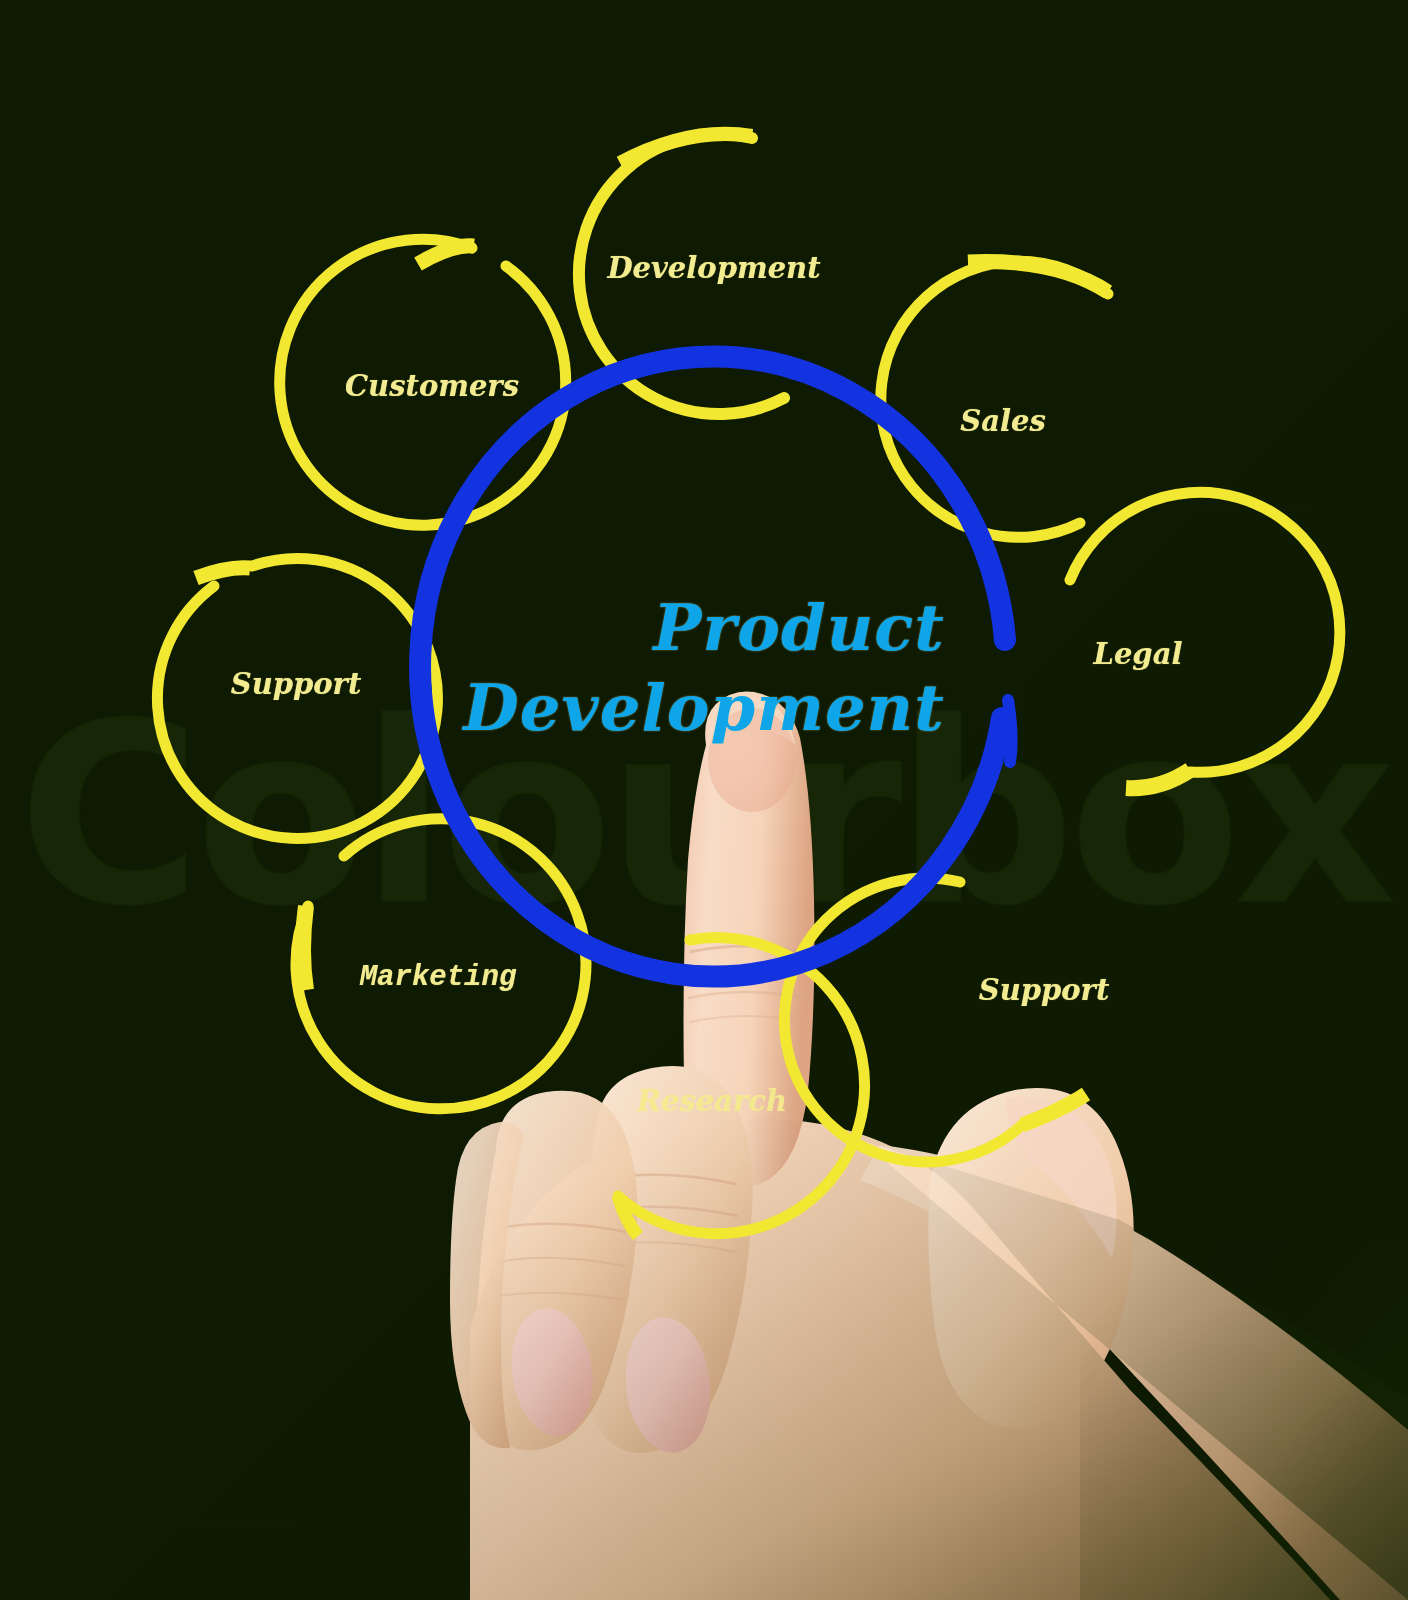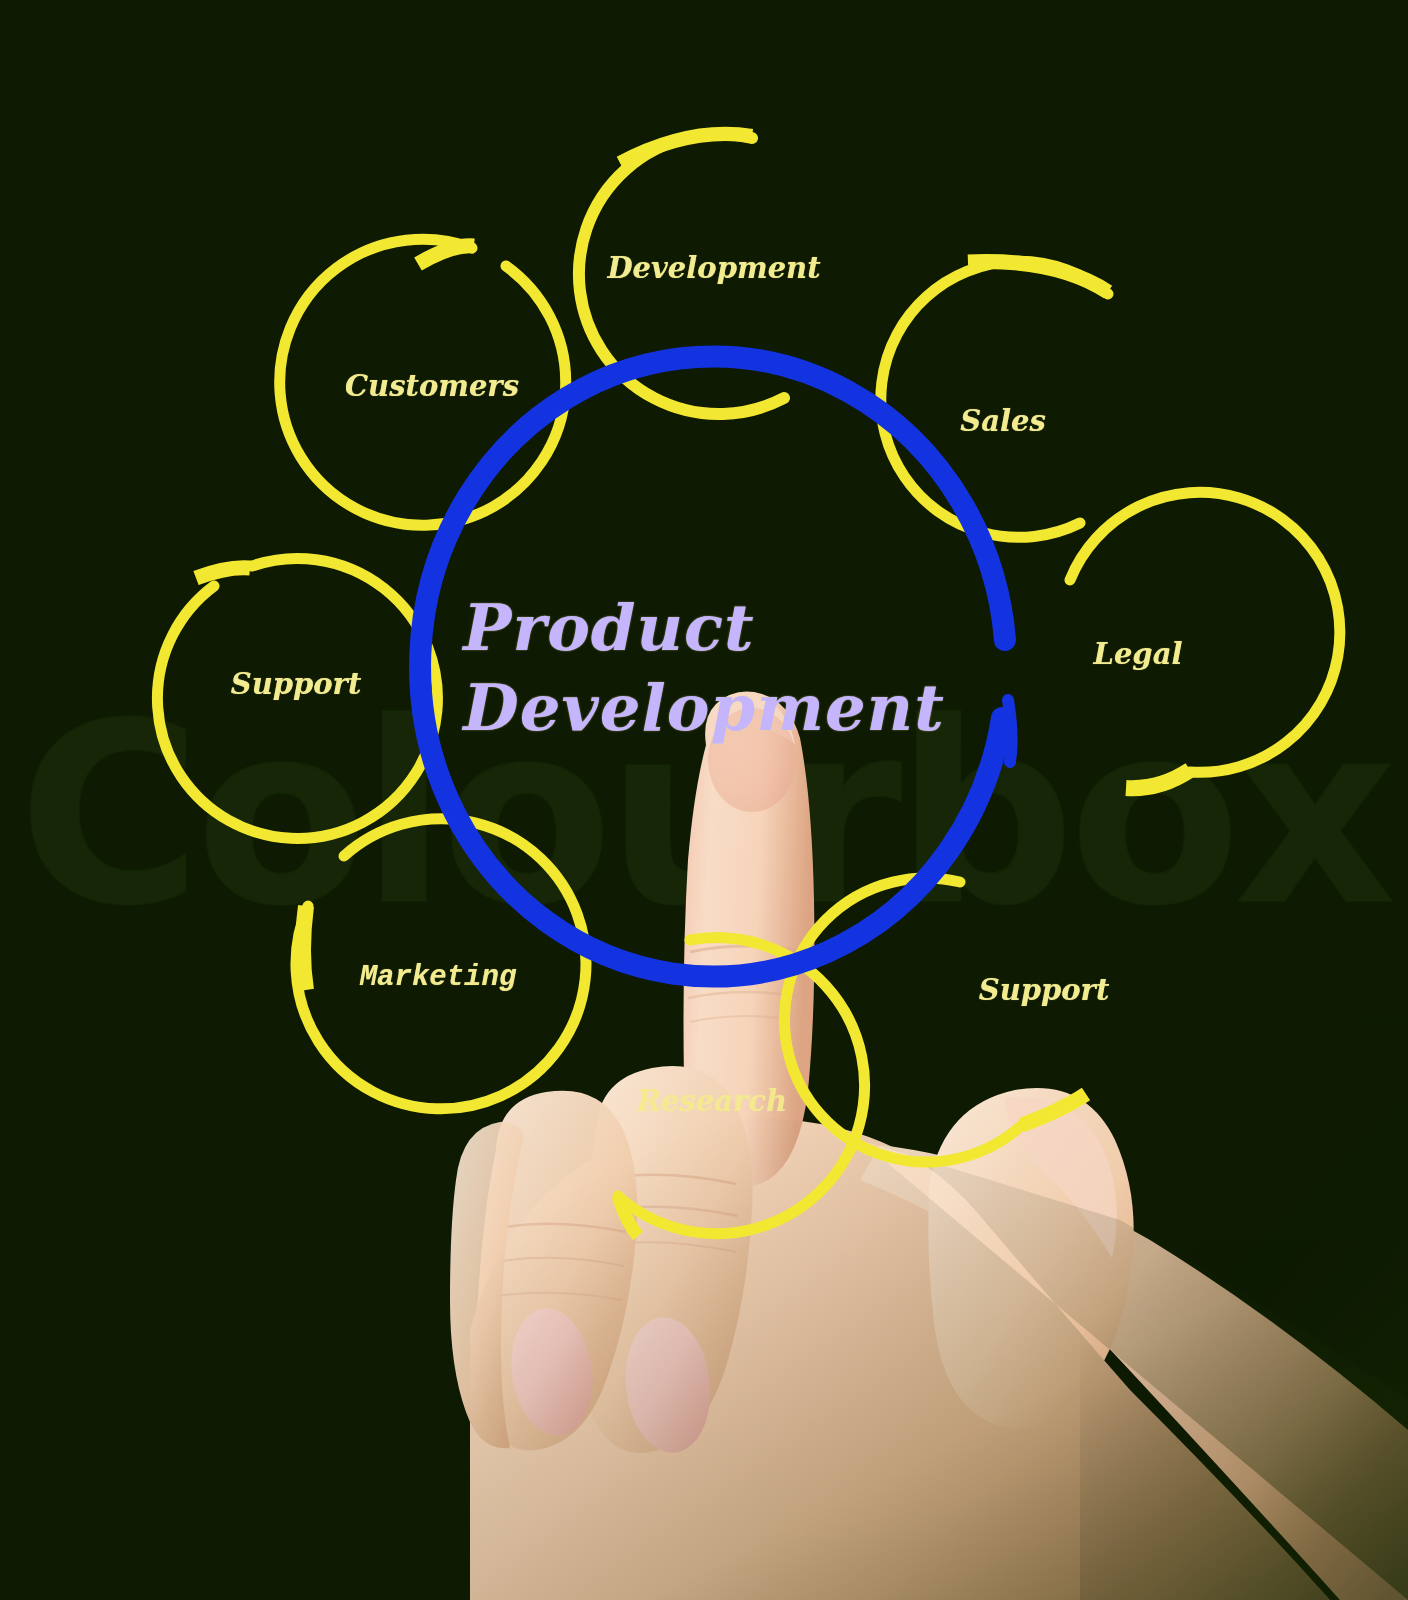--- a/index.html
+++ b/index.html
@@ -45,22 +45,22 @@
     font-style:italic;
     font-weight:bold;
     white-space:nowrap;
     transform:translate(-50%,-50%);
     text-shadow:0 0 1px rgba(242,235,144,.6);
   }
   .center-title{
     position:absolute;
     left:704px;top:668px;
     transform:translate(-50%,-50%);
-    text-align:left;
-    color:#c4b5fd;
+    text-align:right;
+    color:#0ea5e9;
     font-family:"DejaVu Serif",serif;
     font-style:italic;
     font-weight:bold;
     font-size:64px;
     line-height:1.25;
     letter-spacing:1px;
     white-space:nowrap;
     text-shadow:0 0 2px rgba(244,236,134,.5);
   }
   .center-title span{display:block;}

